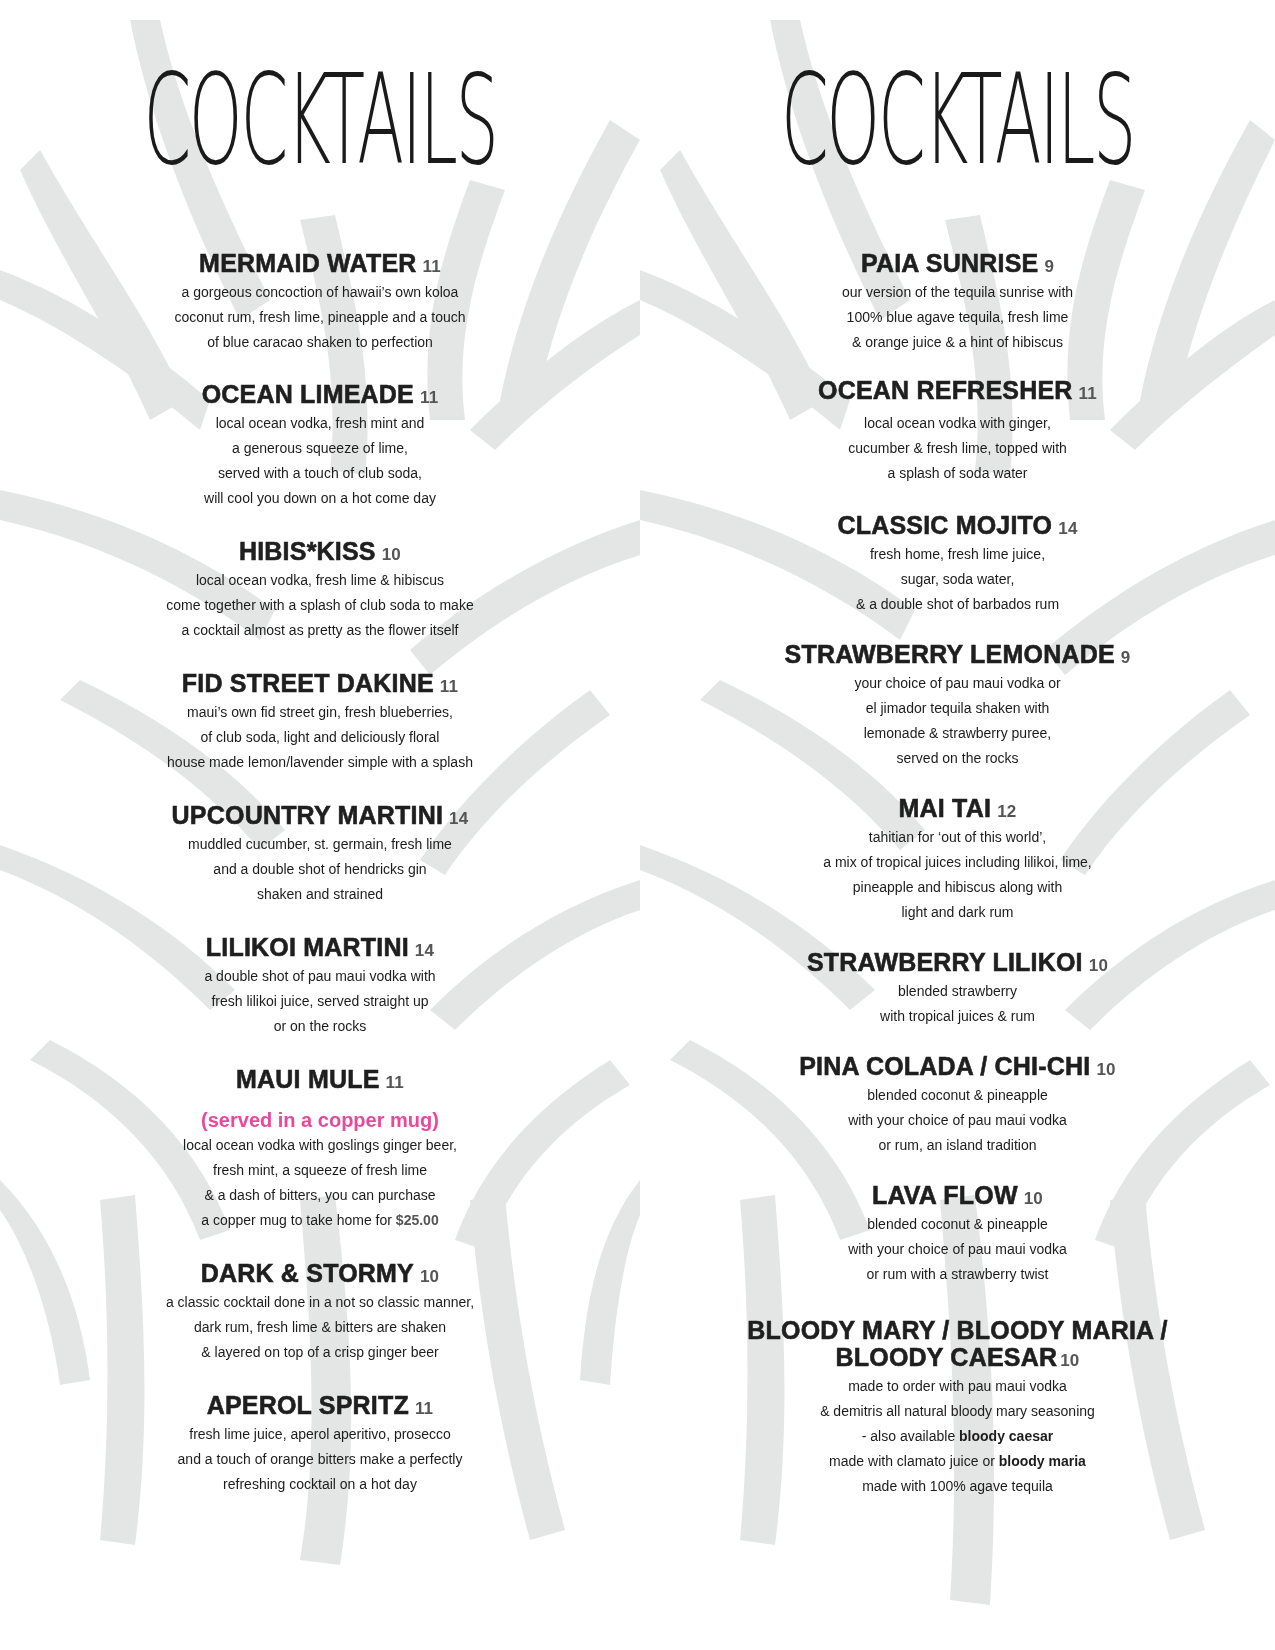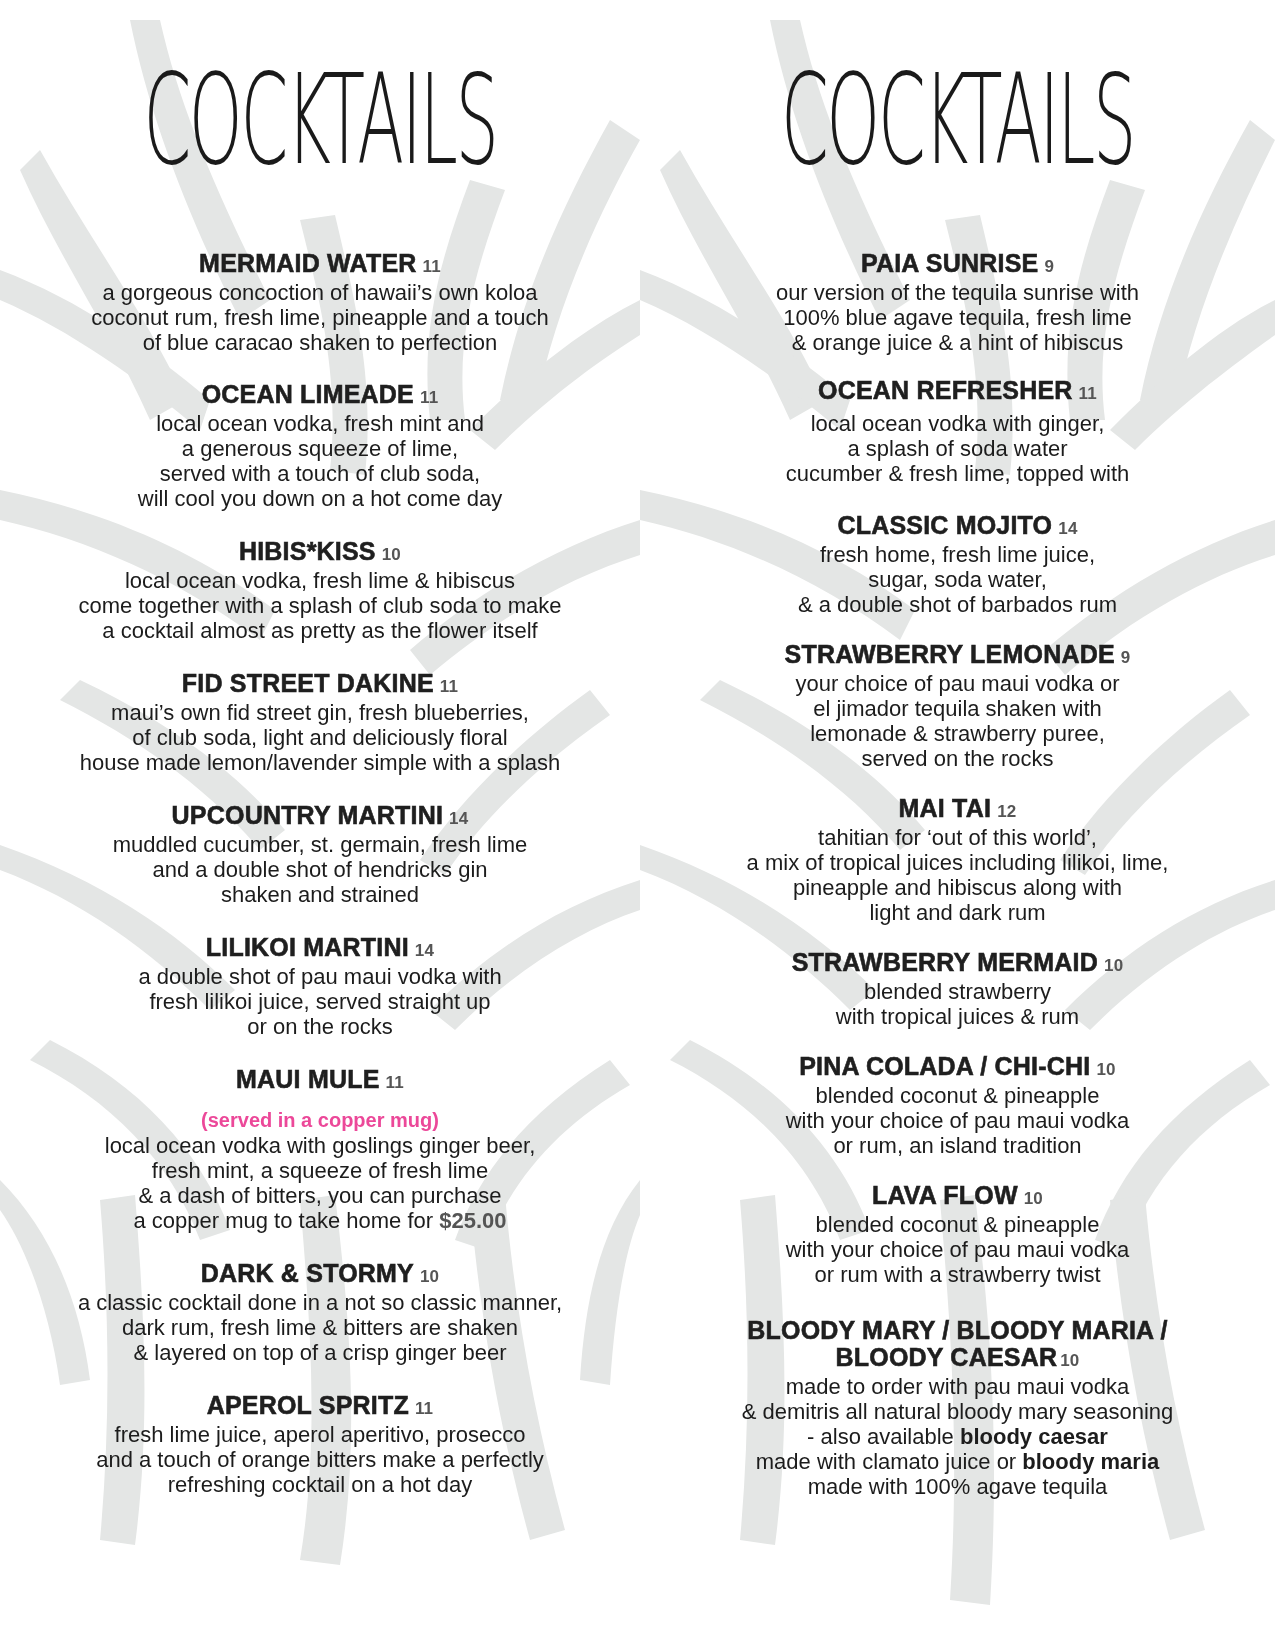--- a/index.html
+++ b/index.html
@@ -45,21 +45,21 @@
     font-family: "Liberation Sans", sans-serif;
     font-weight: bold;
     font-size: 17px;
     color: #555;
     margin-left: 6px;
     -webkit-text-stroke: 0;
   }
   .item-sub {
     font-weight: bold; font-size: 20px; color: #ec4899; line-height: 25px; margin-top: 12px;
   }
-  .item-desc { font-size: 22px; line-height: 25px; color: #1c1c1c; }
+  .item-desc { font-size: 14px; line-height: 25px; color: #1c1c1c; }
   .desc-line { display: block; white-space: nowrap; }
   .strong { font-weight: bold; }
   .price-inline { font-weight: bold; color: #555; }
 </style>
 </head>
 <body>
 
 <svg class="bg" viewBox="0 0 1275 1650" xmlns="http://www.w3.org/2000/svg">
   <g fill="#e4e6e5">
 
@@ -194,22 +194,22 @@
       <div class="item-desc">
         <span class="desc-line">our version of the tequila sunrise with</span>
         <span class="desc-line">100% blue agave tequila, fresh lime</span>
         <span class="desc-line">&amp; orange juice &amp; a hint of hibiscus</span>
       </div>
     </div>
     <div class="item" style="margin-bottom:26px">
       <div class="item-name" style="margin-bottom:4px"><span>OCEAN REFRESHER</span><span class="item-price">11</span></div>
       <div class="item-desc">
         <span class="desc-line">local ocean vodka with ginger,</span>
+        <span class="desc-line">cucumber &amp; fresh lime, topped with</span>
         <span class="desc-line">a splash of soda water</span>
-        <span class="desc-line">cucumber &amp; fresh lime, topped with</span>
       </div>
     </div>
     <div class="item" style="margin-bottom:24px">
       <div class="item-name"><span>CLASSIC MOJITO</span><span class="item-price">14</span></div>
       <div class="item-desc">
         <span class="desc-line">fresh home, fresh lime juice,</span>
         <span class="desc-line">sugar, soda water,</span>
         <span class="desc-line">&amp; a double shot of barbados rum</span>
       </div>
     </div>
@@ -225,21 +225,21 @@
     <div class="item" style="margin-bottom:24px">
       <div class="item-name"><span>MAI TAI</span><span class="item-price">12</span></div>
       <div class="item-desc">
         <span class="desc-line">tahitian for ‘out of this world’,</span>
         <span class="desc-line">a mix of tropical juices including lilikoi, lime,</span>
         <span class="desc-line">pineapple and hibiscus along with</span>
         <span class="desc-line">light and dark rum</span>
       </div>
     </div>
     <div class="item" style="margin-bottom:24px">
-      <div class="item-name"><span>STRAWBERRY MERMAID</span><span class="item-price">10</span></div>
+      <div class="item-name"><span>STRAWBERRY LILIKOI</span><span class="item-price">10</span></div>
       <div class="item-desc">
         <span class="desc-line">blended strawberry</span>
         <span class="desc-line">with tropical juices &amp; rum</span>
       </div>
     </div>
     <div class="item" style="margin-bottom:24px">
       <div class="item-name"><span>PINA COLADA / CHI-CHI</span><span class="item-price">10</span></div>
       <div class="item-desc">
         <span class="desc-line">blended coconut &amp; pineapple</span>
         <span class="desc-line">with your choice of pau maui vodka</span>

